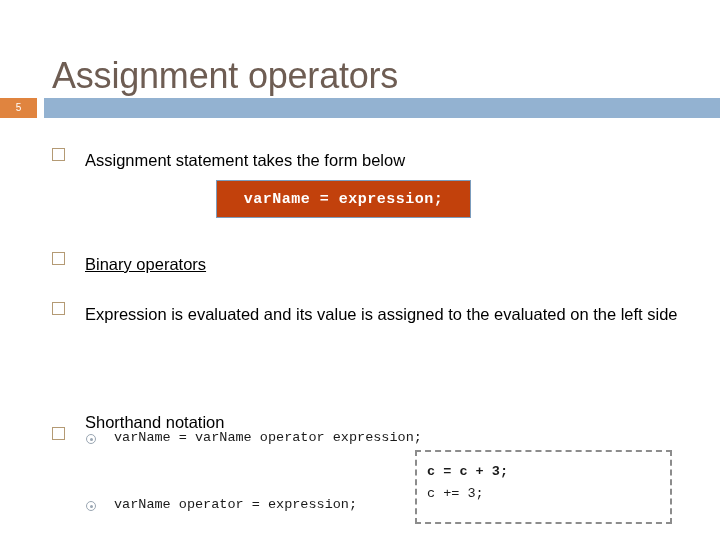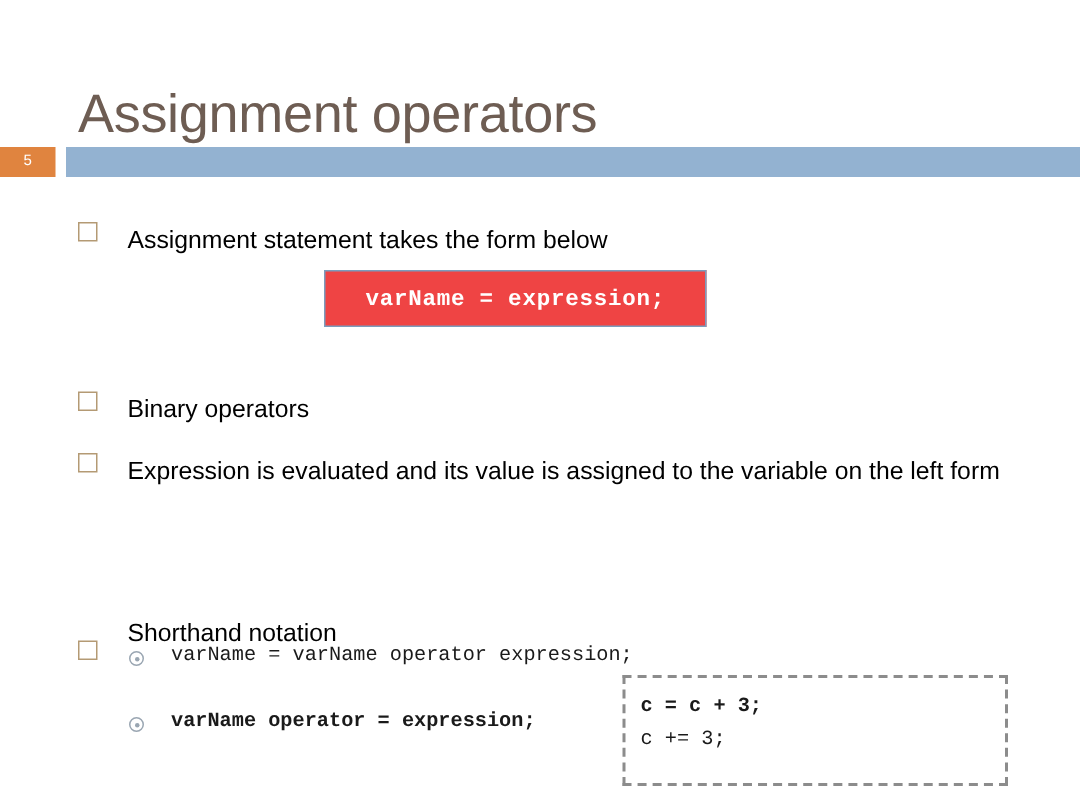--- a/index.html
+++ b/index.html
@@ -95,32 +95,32 @@
     font-size: 16.5px;
     line-height: 36px;
     color: #000000;
     font-weight: normal;
   }
   .bullet-text.two-line {
     line-height: 36px;
   }
 
   #bullet-form   { left: 52px; top: 24px;  width: 620px; }
-  #bullet-binary { left: 52px; top: 137px; width: 420px; }
+  #bullet-binary { left: 52px; top: 128px; width: 420px; text-decoration: underline; }
   #bullet-expr   { left: 52px; top: 178px; width: 640px; }
   #bullet-short  { left: 52px; top: 286px; width: 420px; align-items: flex-end; }
 
   
   .code-box {
     position: absolute;
     left: 216px;
     top: 62px;
     width: 255px;
     height: 38px;
-    background: #ef4444;
+    background: #c2410c;
     border: 1px solid #7b9cbd;
     box-sizing: border-box;
     display: flex;
     align-items: center;
     justify-content: center;
   }
   .code-box-text {
     font-family: "Liberation Mono", "DejaVu Sans Mono", monospace;
     font-size: 15px;
     font-weight: bold;
@@ -160,21 +160,21 @@
   .sub-text {
     margin-left: 18px;
     font-family: "Liberation Mono", "DejaVu Sans Mono", monospace;
     font-size: 13.5px;
     line-height: 16px;
     color: #1a1a1a;
     white-space: nowrap;
   }
 
   #sub-compound { left: 86px; top: 312px; }
-  #sub-shorthand { left: 86px; top: 356px; font-weight: bold; }
+  #sub-shorthand { left: 86px; top: 379px; }
 
   
   .dashed-box {
     position: absolute;
     left: 415px;
     top: 332px;
     width: 257px;
     height: 74px;
     border: 2px dashed #8c8c8c;
     box-sizing: border-box;
@@ -214,21 +214,21 @@
       <span class="code-box-text">varName = expression;</span>
     </div>
 
     <div class="bullet" id="bullet-binary">
       <span class="bullet-marker"></span>
       <span class="bullet-text">Binary operators</span>
     </div>
 
     <div class="bullet" id="bullet-expr">
       <span class="bullet-marker"></span>
-      <span class="bullet-text two-line">Expression is evaluated and its value is assigned to the variable on the left form</span>
+      <span class="bullet-text two-line">Expression is evaluated and its value is assigned to the evaluated on the left side</span>
     </div>
 
     <div class="bullet" id="bullet-short">
       <span class="bullet-marker"></span>
       <span class="bullet-text">Shorthand notation</span>
     </div>
 
     <div class="sub-bullet" id="sub-compound">
       <span class="sub-marker"></span>
       <span class="sub-text">varName = varName operator expression;</span>

